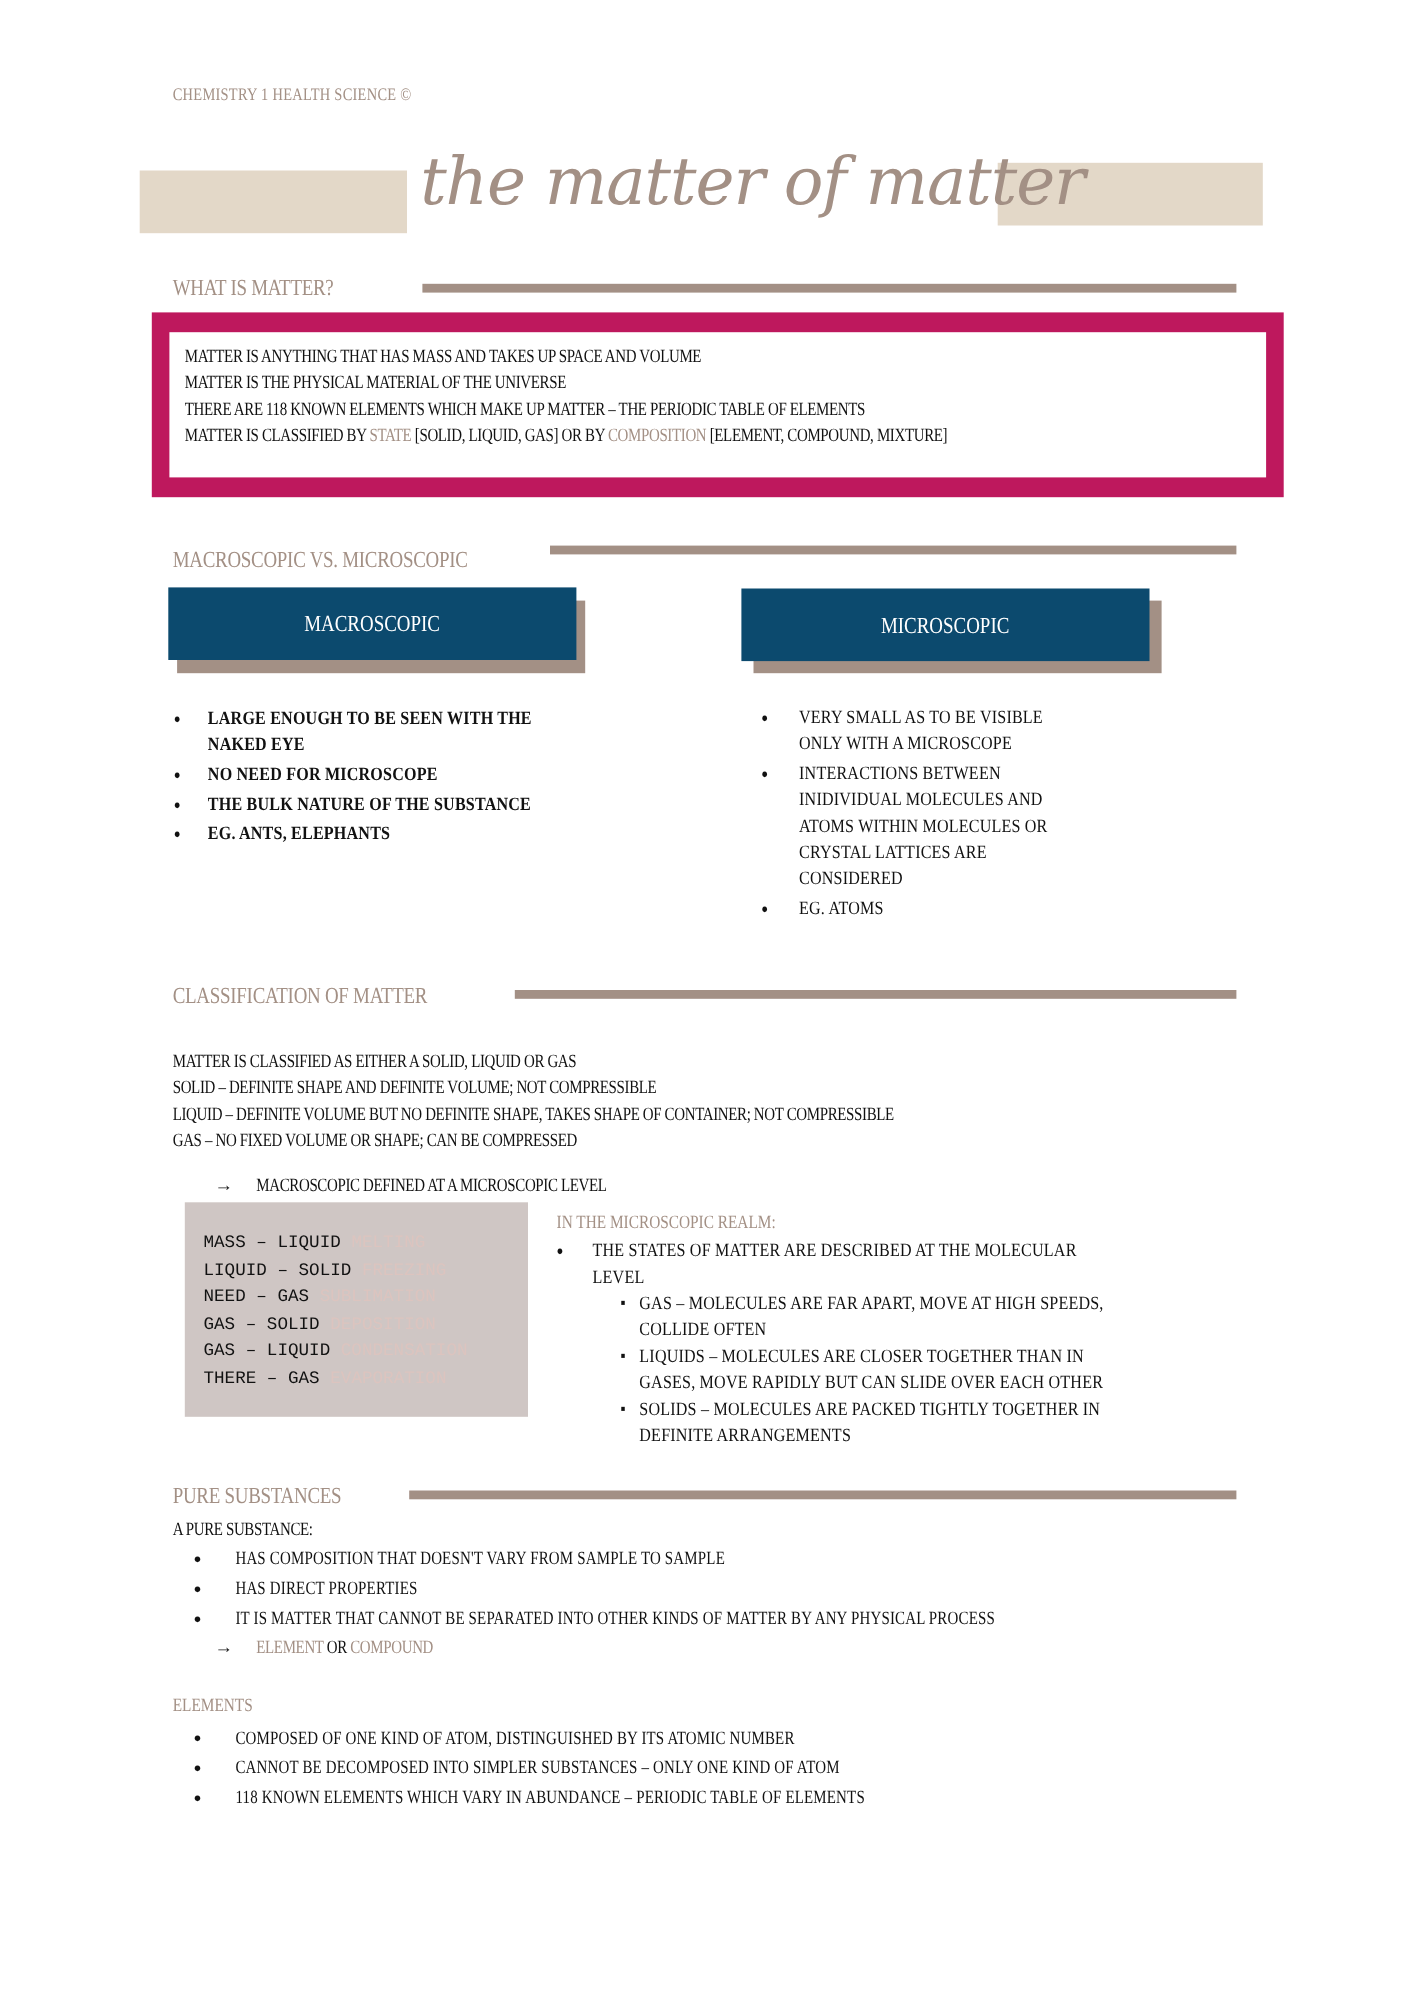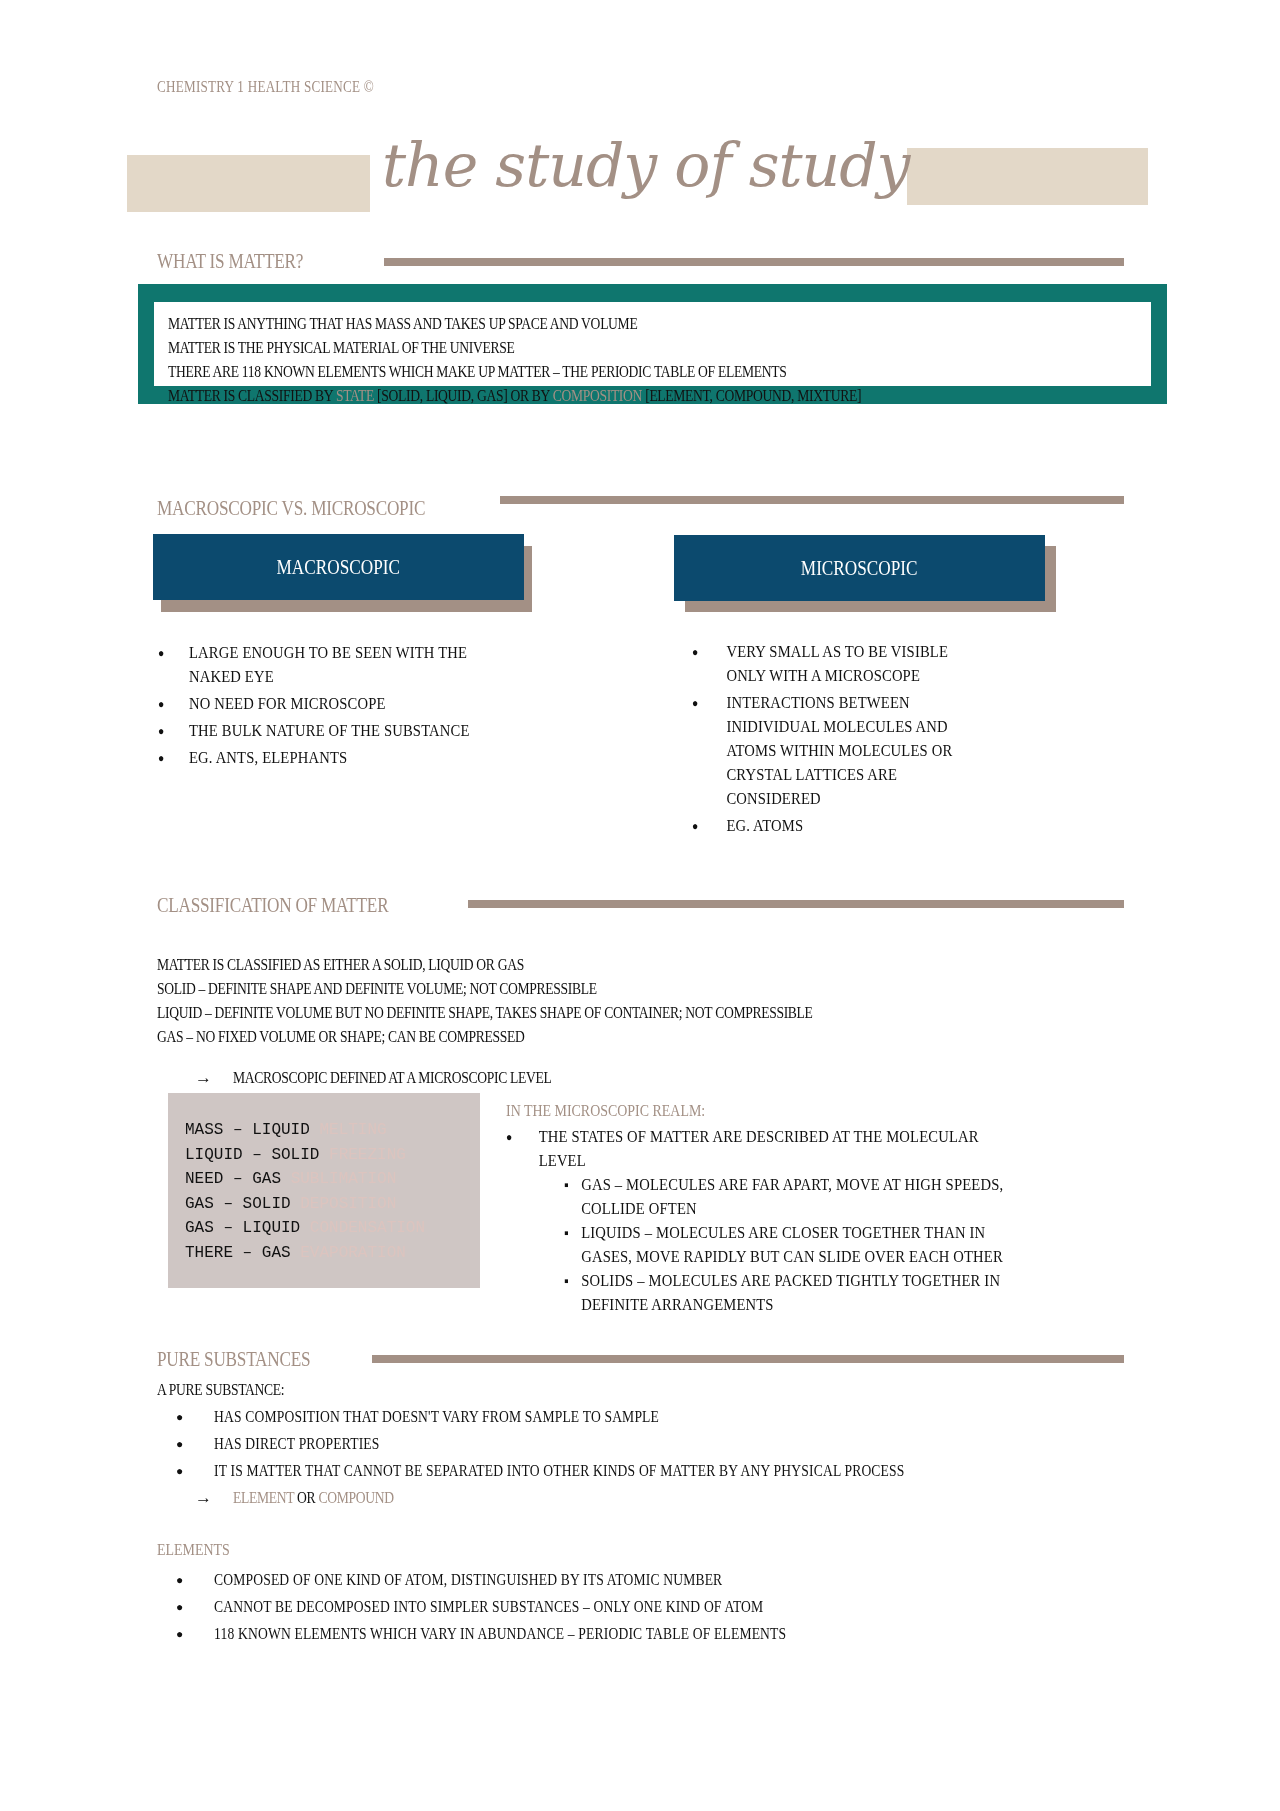--- a/index.html
+++ b/index.html
@@ -6,21 +6,21 @@
   body { width:1280px; height:1811px; position:relative; overflow:hidden;
          font-family:"Liberation Serif", "DejaVu Serif", serif; color:#111; }
   .abs { position:absolute; }
   .cond { transform-origin:left top; display:inline-block; white-space:nowrap; }
   .header-note { left:157px; top:78px; font-size:16px; color:#a39085; letter-spacing:0.3px; }
   .title-block { background:#e3d8c8; }
   .title { left:382px; top:130px; font-family:"DejaVu Serif", serif; font-style:italic;
            font-size:60px; color:#a39085; letter-spacing:-1px; white-space:nowrap; }
   .sec-head { font-size:21px; color:#a39085; white-space:nowrap; letter-spacing:-0.3px; }
   .rule { height:8px; background:#a39085; }
-  .matter-box { left:138px; top:284px; width:1029px; height:120px; background:#0f766e; }
+  .matter-box { left:138px; top:284px; width:1029px; height:168px; background:#be185d; }
   .matter-inner { position:absolute; left:16px; top:18px; right:16px; bottom:18px; background:#fff;
                   padding:10px 14px; box-sizing:border-box; }
   .line { font-size:17px; line-height:24px; white-space:nowrap; letter-spacing:-0.4px; }
   .accent { color:#a39085; }
   .card-shadow { background:#a39085; }
   .card { background:#0c4a6e; color:#fff; font-size:21px; text-align:center; }
   ul.blist { list-style:none; margin:0; padding:0; }
   ul.blist li { position:relative; font-size:17px; line-height:24px; padding-left:36px; letter-spacing:0.2px; }
   ul.blist li::before { content:"\25CF"; position:absolute; left:0; top:0; font-size:12px; }
   ul.sq li::before { content:"\25AA"; font-size:15px; }
@@ -30,21 +30,21 @@
 </style>
 </head>
 <body>
 
 <div class="abs header-note">
   <span class="cond" style="transform:scaleX(0.82)">CHEMISTRY 1 HEALTH SCIENCE ©</span>
 </div>
 
 <div class="abs title-block" style="left:127px;top:155px;width:243px;height:57px;"></div>
 <div class="abs title-block" style="left:907px;top:148px;width:241px;height:57px;"></div>
-<div class="abs title">the study of study</div>
+<div class="abs title">the matter of matter</div>
 
 <div class="abs sec-head" style="left:157px;top:249px;">
   <span class="cond" style="transform:scaleX(0.82)">WHAT IS MATTER?</span>
 </div>
 <div class="abs rule" style="left:384px;top:258px;width:740px;"></div>
 
 <div class="abs matter-box">
   <div class="matter-inner">
     <div class="line"><span class="cond" style="transform:scaleX(0.8)">MATTER IS ANYTHING THAT HAS MASS AND TAKES UP SPACE AND VOLUME</span></div>
     <div class="line"><span class="cond" style="transform:scaleX(0.8)">MATTER IS THE PHYSICAL MATERIAL OF THE UNIVERSE</span></div>
@@ -60,21 +60,21 @@
 
 <div class="abs card-shadow" style="left:161px;top:546px;width:371px;height:66px;"></div>
 <div class="abs card" style="left:153px;top:534px;width:371px;height:66px;line-height:66px;">
   <span class="cond" style="transform:scaleX(0.82);transform-origin:center">MACROSCOPIC</span>
 </div>
 <div class="abs card-shadow" style="left:685px;top:546px;width:371px;height:66px;"></div>
 <div class="abs card" style="left:674px;top:535px;width:371px;height:66px;line-height:66px;">
   <span class="cond" style="transform:scaleX(0.82);transform-origin:center">MICROSCOPIC</span>
 </div>
 
-<ul class="abs blist" style="left:158px;top:641px;width:440px;">
+<ul class="abs blist" style="left:158px;top:641px;width:440px;font-weight:bold;">
   <li style="transform:scaleX(0.86);transform-origin:left"><span>LARGE ENOUGH TO BE SEEN WITH THE</span><br><span>NAKED EYE</span></li>
   <li style="transform:scaleX(0.86);transform-origin:left;margin-top:3px"><span>NO NEED FOR MICROSCOPE</span></li>
   <li style="transform:scaleX(0.86);transform-origin:left;margin-top:3px"><span>THE BULK NATURE OF THE SUBSTANCE</span></li>
   <li style="transform:scaleX(0.86);transform-origin:left;margin-top:3px"><span>EG. ANTS, ELEPHANTS</span></li>
 </ul>
 
 <ul class="abs blist" style="left:692px;top:640px;width:440px;">
   <li style="transform:scaleX(0.86);transform-origin:left;padding-left:40px"><span>VERY SMALL AS TO BE VISIBLE</span><br><span>ONLY WITH A MICROSCOPE</span></li>
   <li style="transform:scaleX(0.86);transform-origin:left;padding-left:40px;margin-top:3px"><span>INTERACTIONS BETWEEN</span><br><span>INIDIVIDUAL MOLECULES AND</span><br><span>ATOMS WITHIN MOLECULES OR</span><br><span>CRYSTAL LATTICES ARE</span><br><span>CONSIDERED</span></li>
   <li style="transform:scaleX(0.86);transform-origin:left;padding-left:40px;margin-top:3px"><span>EG. ATOMS</span></li>

